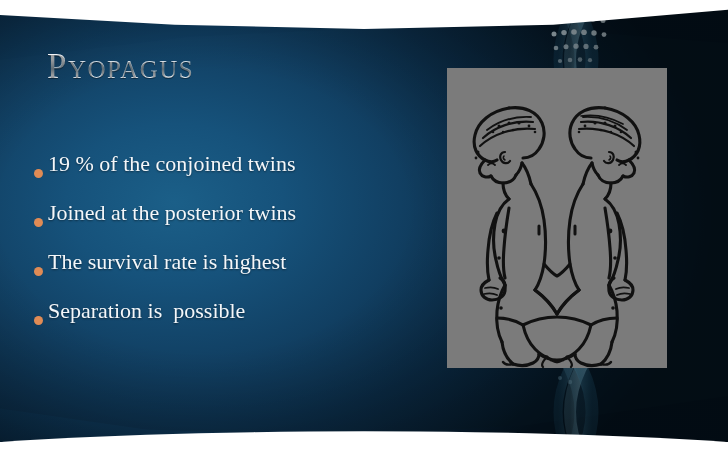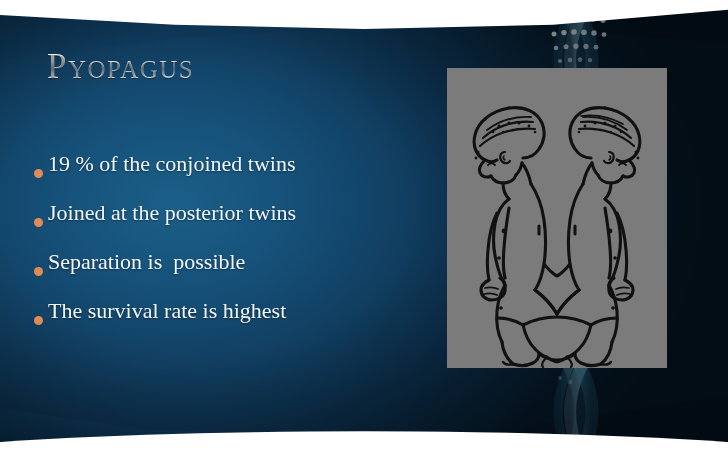--- a/index.html
+++ b/index.html
@@ -262,25 +262,25 @@
     <div class="bullet-row">
       <span class="bullet-dot"></span>
       <span class="bullet-text">19 % of the conjoined twins</span>
     </div>
     <div class="bullet-row">
       <span class="bullet-dot"></span>
       <span class="bullet-text">Joined at the posterior twins</span>
     </div>
     <div class="bullet-row">
       <span class="bullet-dot"></span>
-      <span class="bullet-text">Separation is  possible</span>
+      <span class="bullet-text">The survival rate is highest</span>
     </div>
     <div class="bullet-row">
       <span class="bullet-dot"></span>
-      <span class="bullet-text">The survival rate is highest</span>
+      <span class="bullet-text">Separation is  possible</span>
     </div>
   </div>
 
   <div class="picture">
     <svg width="220" height="300" viewBox="0 0 220 300" aria-hidden="true">
       <rect x="0" y="0" width="220" height="300" fill="#7b7b7b"></rect>
       <g fill="none" stroke="#111111" stroke-width="3.1" stroke-linecap="round" stroke-linejoin="round">
 
         <path d="M62,40 C 44,43 31,54 28,67 C 25,79 30,88 38,92 C 42,94 47,94 50,92"></path>
         <path d="M62,40 C 78,38 90,44 95,55 C 99,64 97,74 92,81 C 88,87 82,90 76,90"></path>

